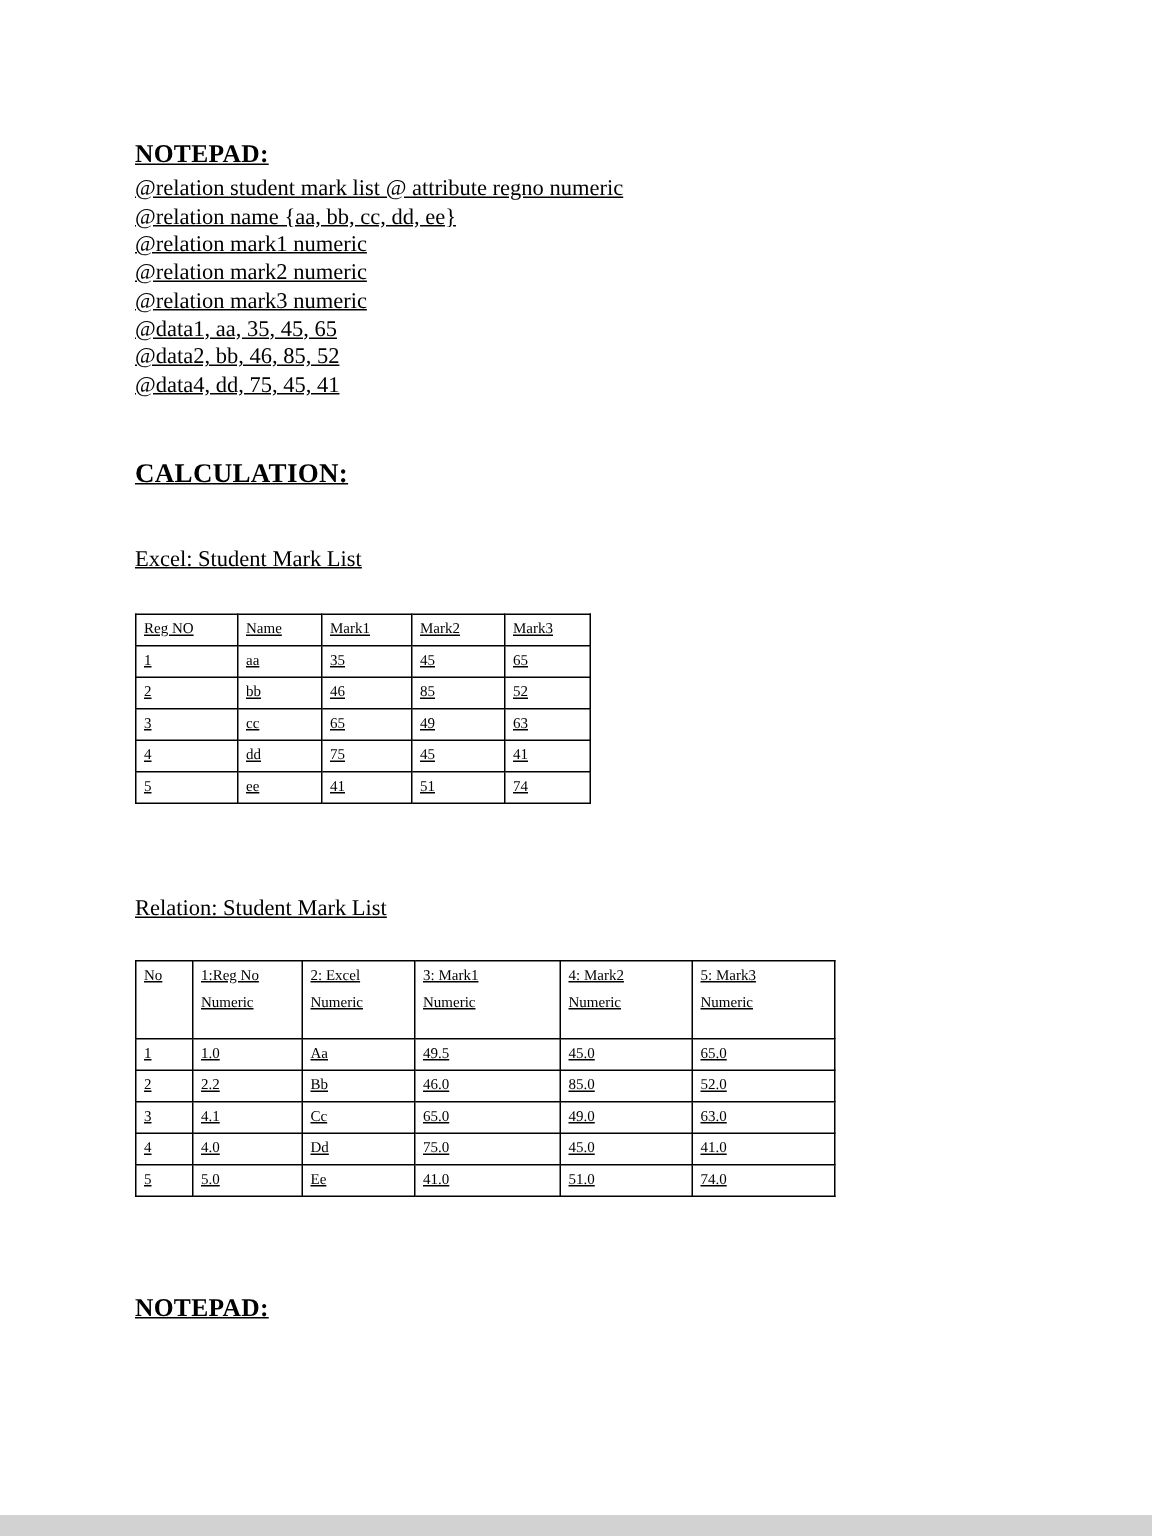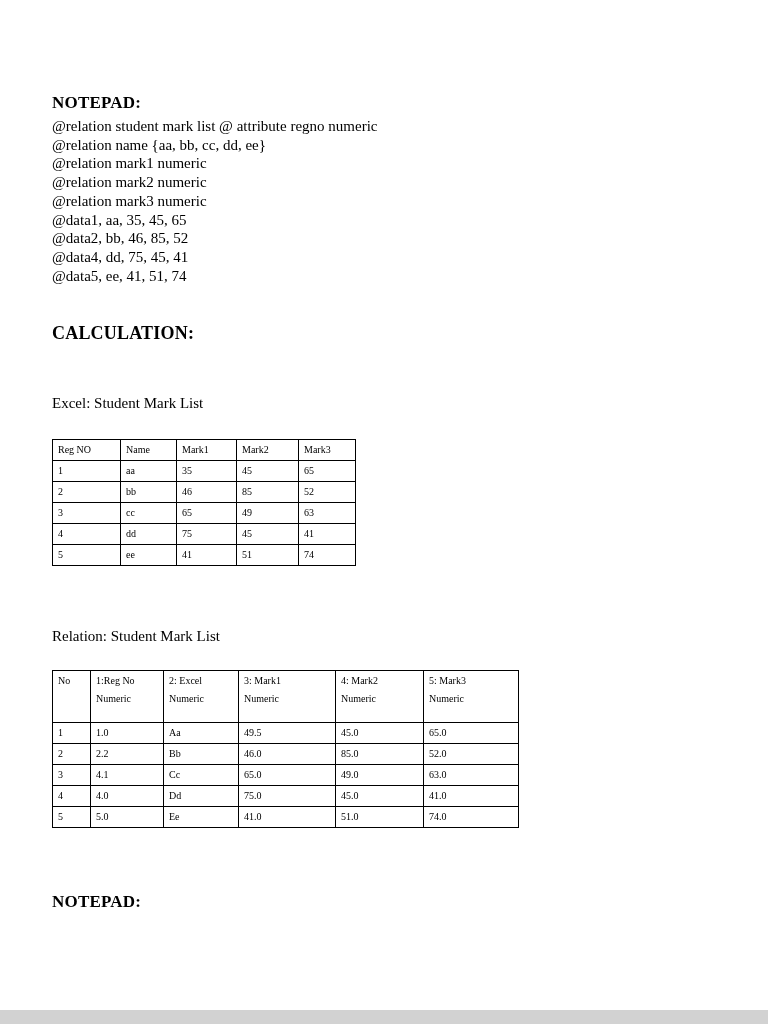--- a/index.html
+++ b/index.html
@@ -11,21 +11,22 @@
     width: 768px;
   }
   .page {
     position: relative;
     width: 768px;
     height: 1024px;
     background: #ffffff;
     overflow: hidden;
   }
   .content {
-    padding: 92px 40px 0 52px;
+    padding: 92px 40px 0 90px;
+    text-decoration: underline;
   }
   .heading {
     font-size: 17px;
     font-weight: bold;
     line-height: 21px;
     margin: 0;
     letter-spacing: 0.2px;
   }
   .heading-calc {
     font-size: 18px;
@@ -37,21 +38,21 @@
   .notepad-lines {
     margin-top: 4px;
     font-size: 15px;
     line-height: 18.7px;
   }
   .notepad-line { white-space: pre; }
   .label {
     font-size: 15px;
     line-height: 19px;
   }
-  .excel-label { margin-top: 50px; }
+  .excel-label { margin-top: 38px; }
   .relation-label { margin-top: 61px; }
   table {
     border-collapse: collapse;
     font-size: 10px;
     table-layout: fixed;
   }
   td, th {
     border: 1px solid #000000;
     padding: 1px 5px;
     font-weight: normal;
@@ -86,21 +87,20 @@
 
     <div class="notepad-lines">
       <div class="notepad-line">@relation student mark list @ attribute regno numeric</div>
       <div class="notepad-line">@relation name {aa, bb, cc, dd, ee}</div>
       <div class="notepad-line">@relation mark1 numeric</div>
       <div class="notepad-line">@relation mark2 numeric</div>
       <div class="notepad-line">@relation mark3 numeric</div>
       <div class="notepad-line">@data1, aa, 35, 45, 65</div>
       <div class="notepad-line">@data2, bb, 46, 85, 52</div>
       <div class="notepad-line">@data4, dd, 75, 45, 41</div>
-      <div class="notepad-line">@data5, ee, 41, 51, 74</div>
     </div>
 
     <div class="heading-calc">CALCULATION:</div>
 
     <div class="label excel-label">Excel: Student Mark List</div>
 
     <table class="t1">
       <colgroup>
         <col style="width:68px">
           <col style="width:56px">

